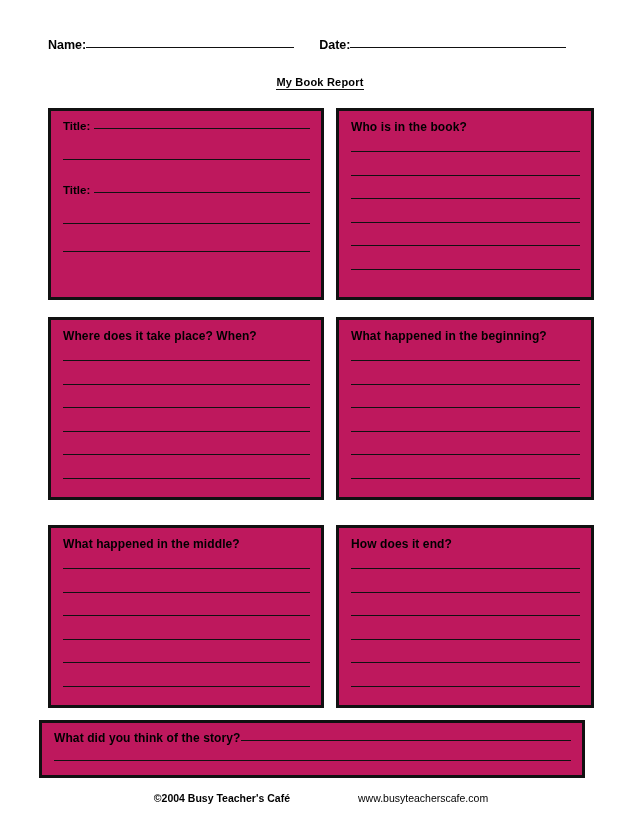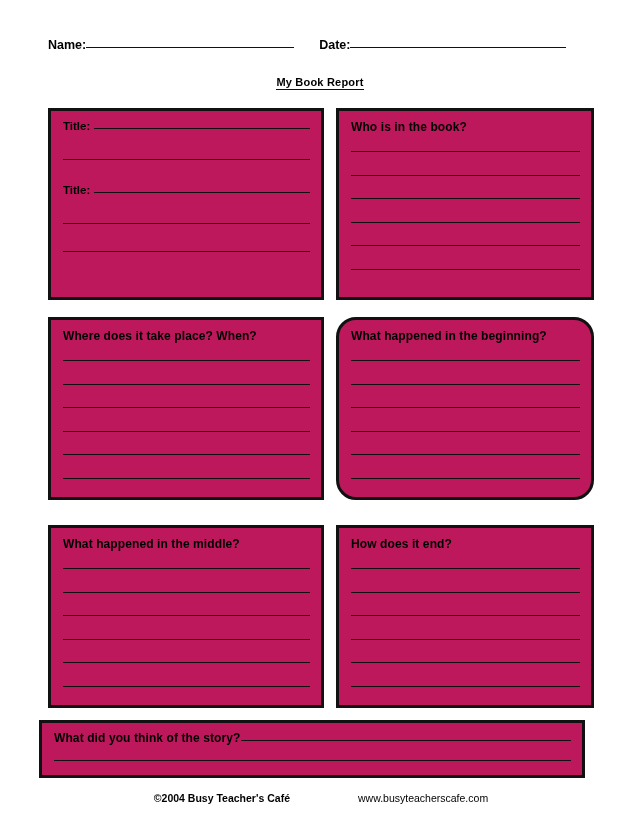--- a/index.html
+++ b/index.html
@@ -115,21 +115,21 @@
     height: 0;
     width: 100%;
     margin-top: 27px;
   }
   .labeled-row.spaced { margin-top: 24px; }
 
   
   #box-title-info   { left: 48px;  top: 108px; width: 276px; height: 192px; }
   #box-who          { left: 336px; top: 108px; width: 258px; height: 192px; }
   #box-where        { left: 48px;  top: 317px; width: 276px; height: 183px; }
-  #box-beginning    { left: 336px; top: 317px; width: 258px; height: 183px; border-radius: 20px; }
+  #box-beginning    { left: 336px; top: 317px; width: 258px; height: 183px; }
   #box-middle       { left: 48px;  top: 525px; width: 276px; height: 183px; }
   #box-end          { left: 336px; top: 525px; width: 258px; height: 183px; }
   #box-opinion      { left: 39px;  top: 720px; width: 546px; height: 58px; padding: 8px 11px 6px 12px; }
 
   #box-opinion .line-full { margin-top: 14px; }
 
   
   .footer {
     position: absolute;
     left: 48px;

